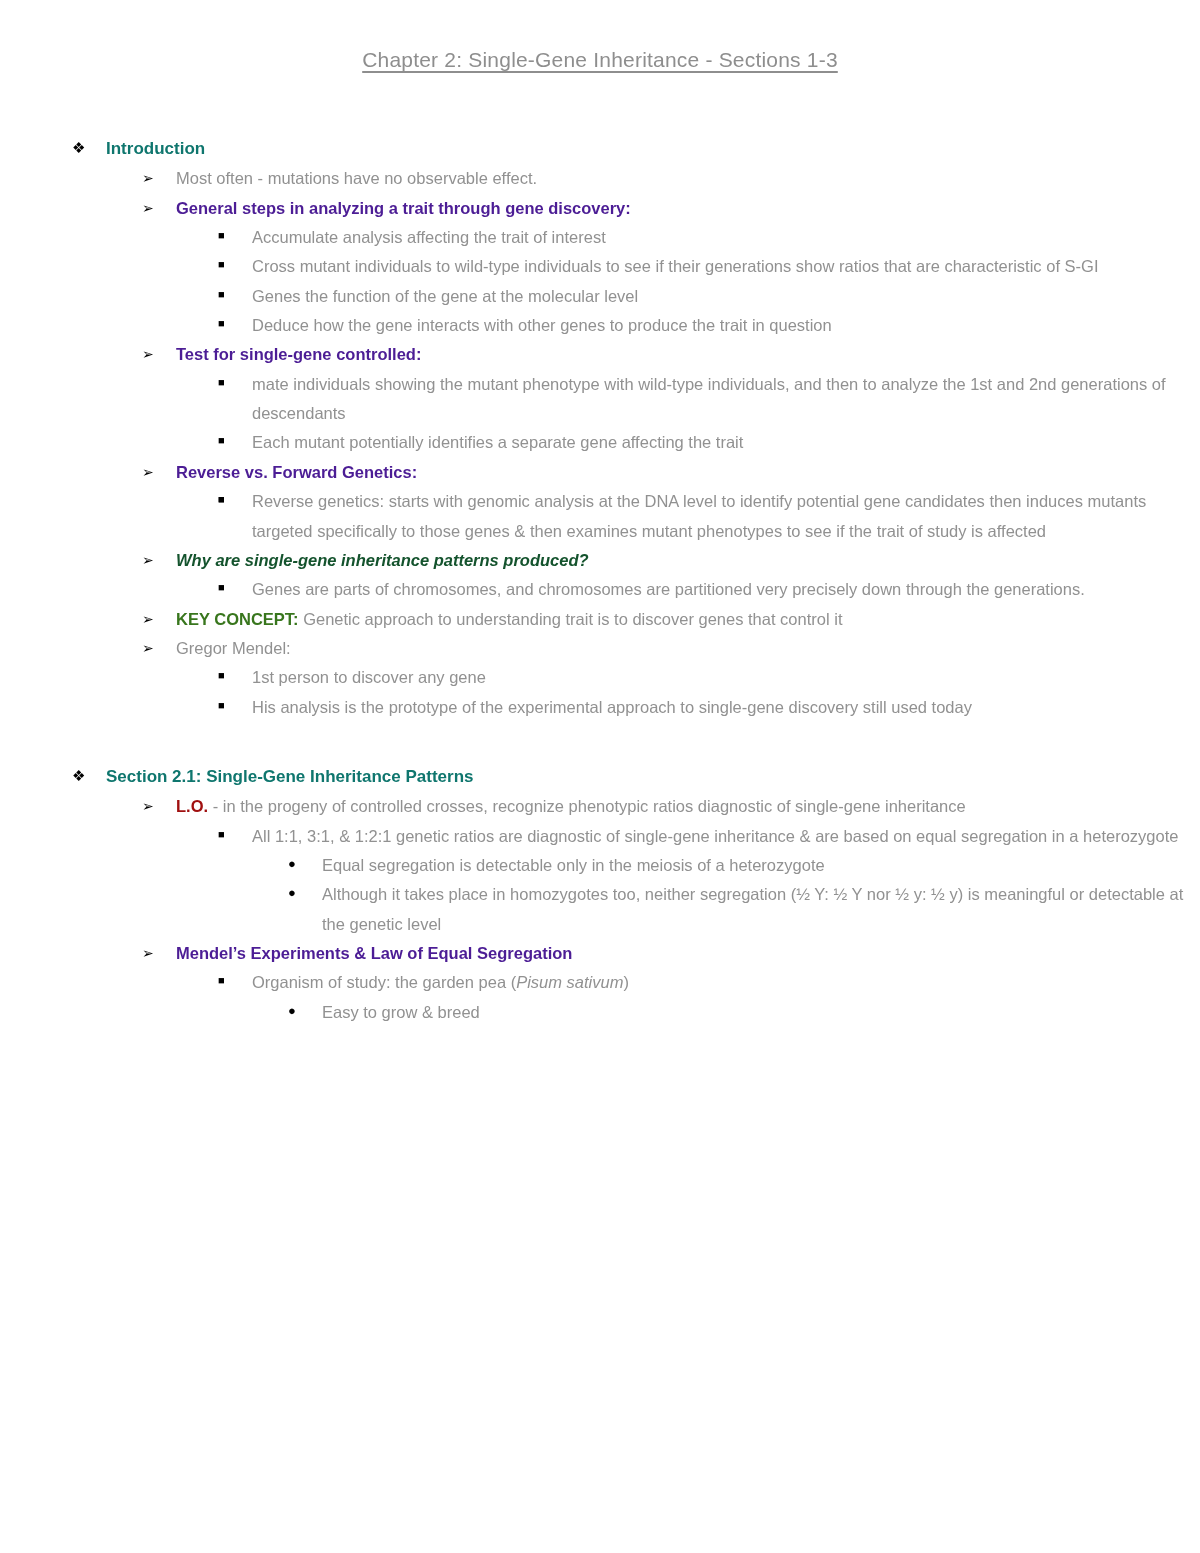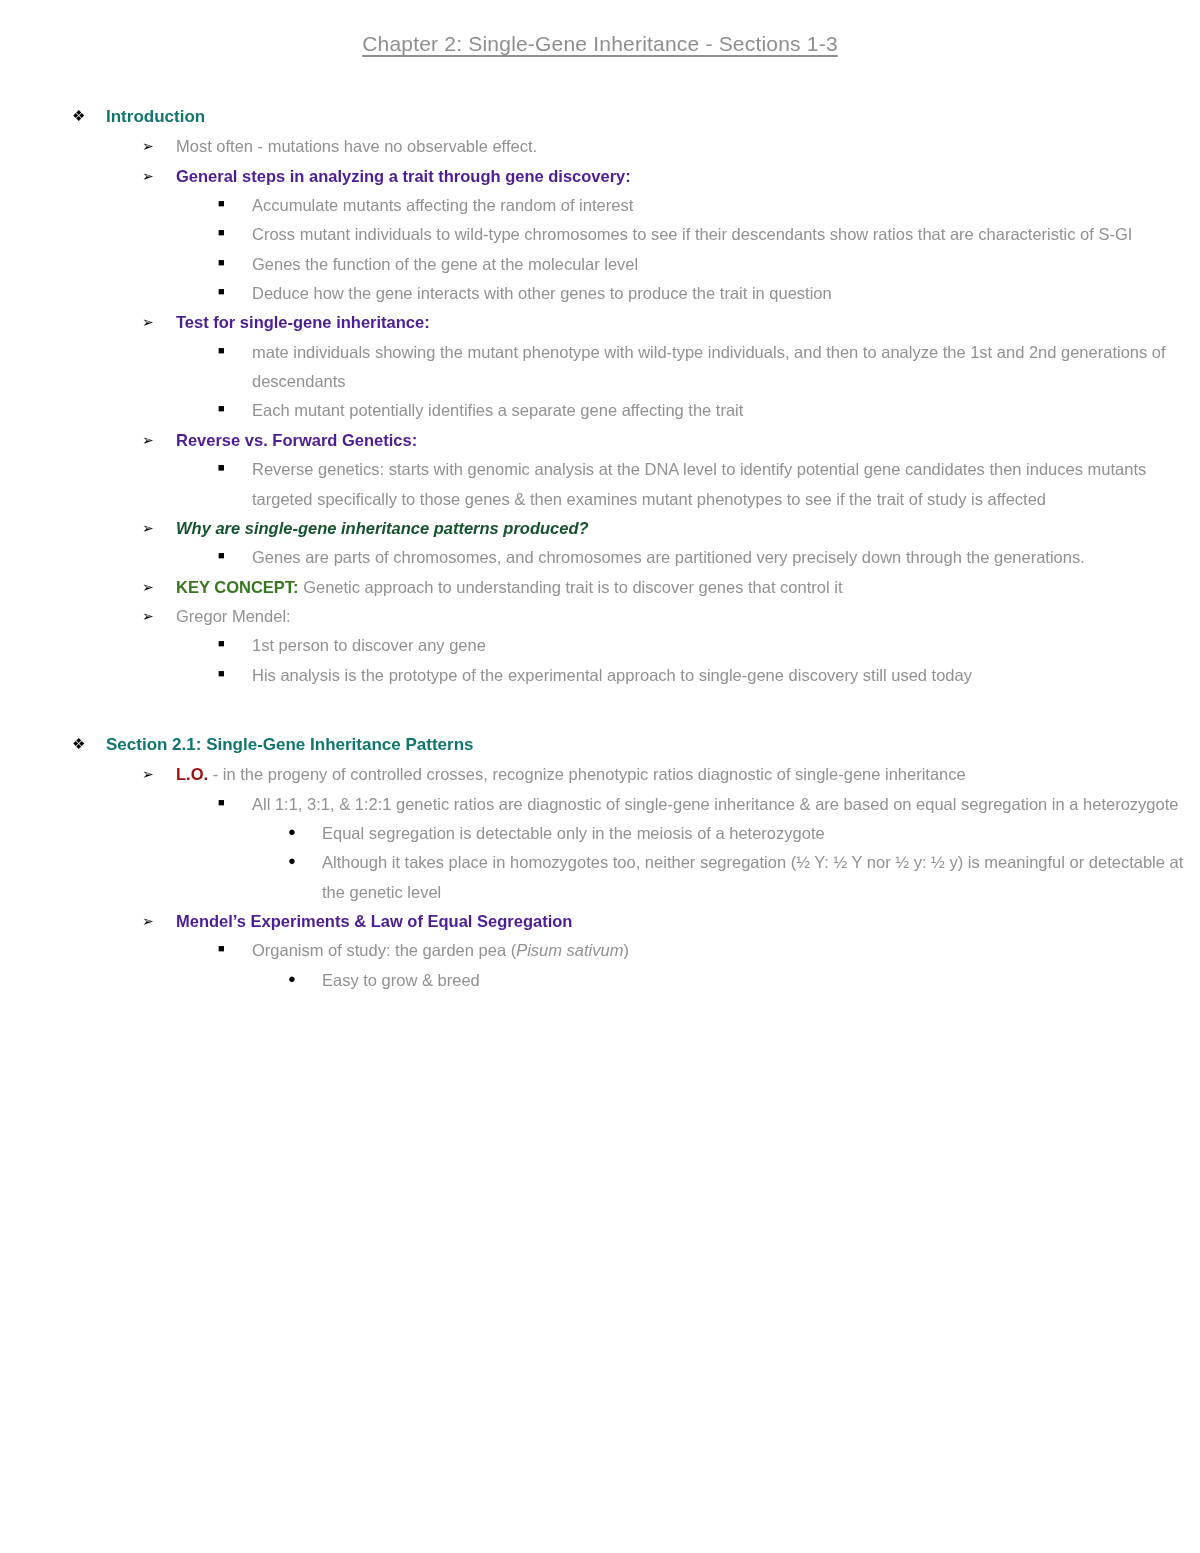--- a/index.html
+++ b/index.html
@@ -25,21 +25,21 @@
 
   
   .doc-title {
     text-align: center;
     font-size: 21px;
     color: #8e8e8e;
     font-weight: normal;
     letter-spacing: 0.2px;
     text-decoration: underline;
     text-underline-offset: 4px;
-    margin: 0;
+    margin: 16px;
     padding-top: 32px;
     padding-bottom: 10px;
   }
 
   
   ul.outline {
     list-style: none;
     margin: 0;
     padding: 0;
   }
@@ -167,48 +167,48 @@
 
         <li class="node lvl2">
           <div class="row">
             <span class="bullet arrow">➢</span>
             <span class="t-bold-gray">General steps in analyzing a trait through gene discovery:</span>
           </div>
           <ul>
             <li class="node lvl3">
               <div class="row">
                 <span class="bullet square">■</span>
-                <span class="t-plain">Accumulate mutants affecting the random of interest</span>
-              </div>
-            </li>
-            <li class="node lvl3">
-              <div class="row">
-                <span class="bullet square">■</span>
-                <span class="t-plain">Cross mutant individuals to wild-type chromosomes to see if their descendants show ratios that are characteristic of S-GI</span>
+                <span class="t-plain">Accumulate analysis affecting the trait of interest</span>
+              </div>
+            </li>
+            <li class="node lvl3">
+              <div class="row">
+                <span class="bullet square">■</span>
+                <span class="t-plain">Cross mutant individuals to wild-type individuals to see if their generations show ratios that are characteristic of S-GI</span>
               </div>
             </li>
             <li class="node lvl3">
               <div class="row">
                 <span class="bullet square">■</span>
                 <span class="t-plain">Genes the function of the gene at the molecular level</span>
               </div>
             </li>
             <li class="node lvl3">
               <div class="row">
                 <span class="bullet square">■</span>
                 <span class="t-plain">Deduce how the gene interacts with other genes to produce the trait in question</span>
               </div>
             </li>
           </ul>
         </li>
 
         <li class="node lvl2">
           <div class="row">
             <span class="bullet arrow">➢</span>
-            <span class="t-bold-gray">Test for single-gene inheritance:</span>
+            <span class="t-bold-gray">Test for single-gene controlled:</span>
           </div>
           <ul>
             <li class="node lvl3">
               <div class="row">
                 <span class="bullet square">■</span>
                 <span class="t-plain">mate individuals showing the mutant phenotype with wild-type individuals, and then to analyze the 1st and 2nd generations of descendants</span>
               </div>
             </li>
             <li class="node lvl3">
               <div class="row">

